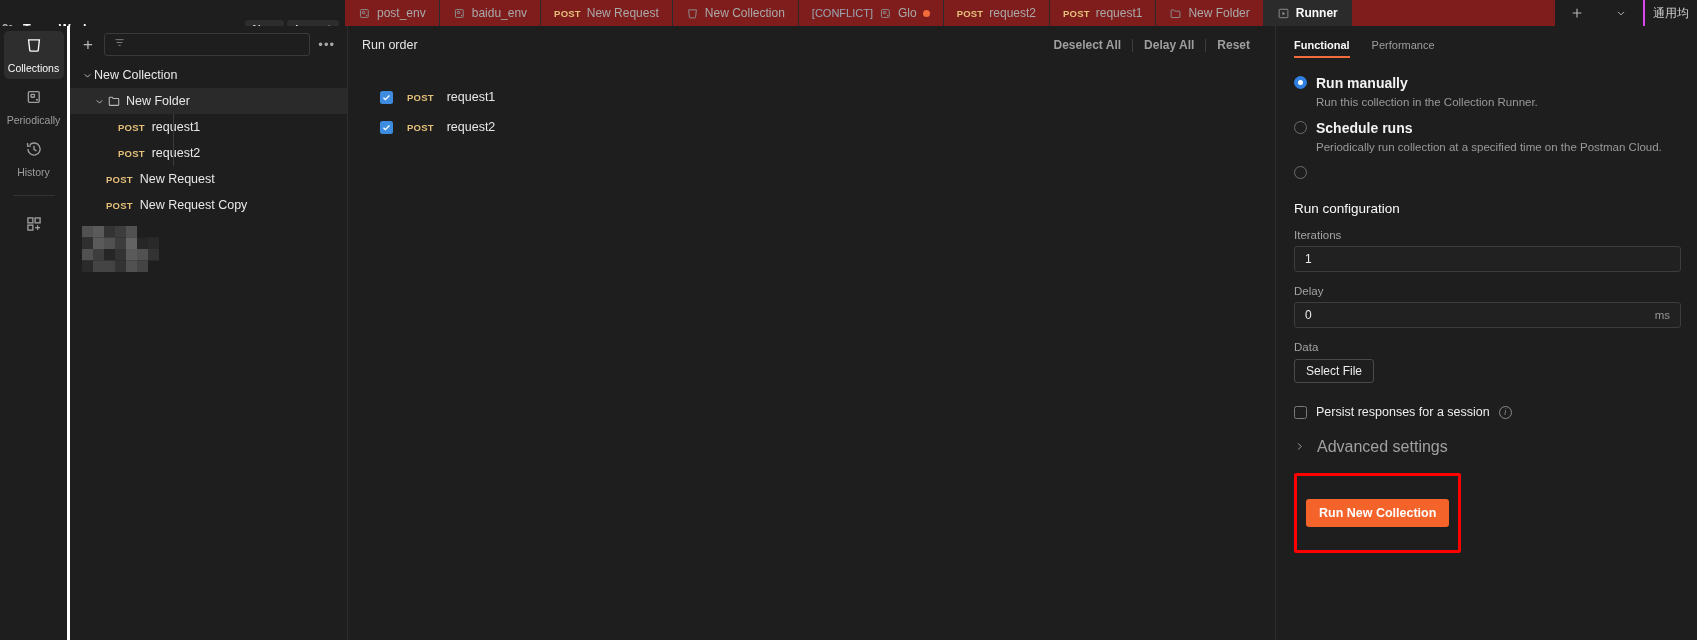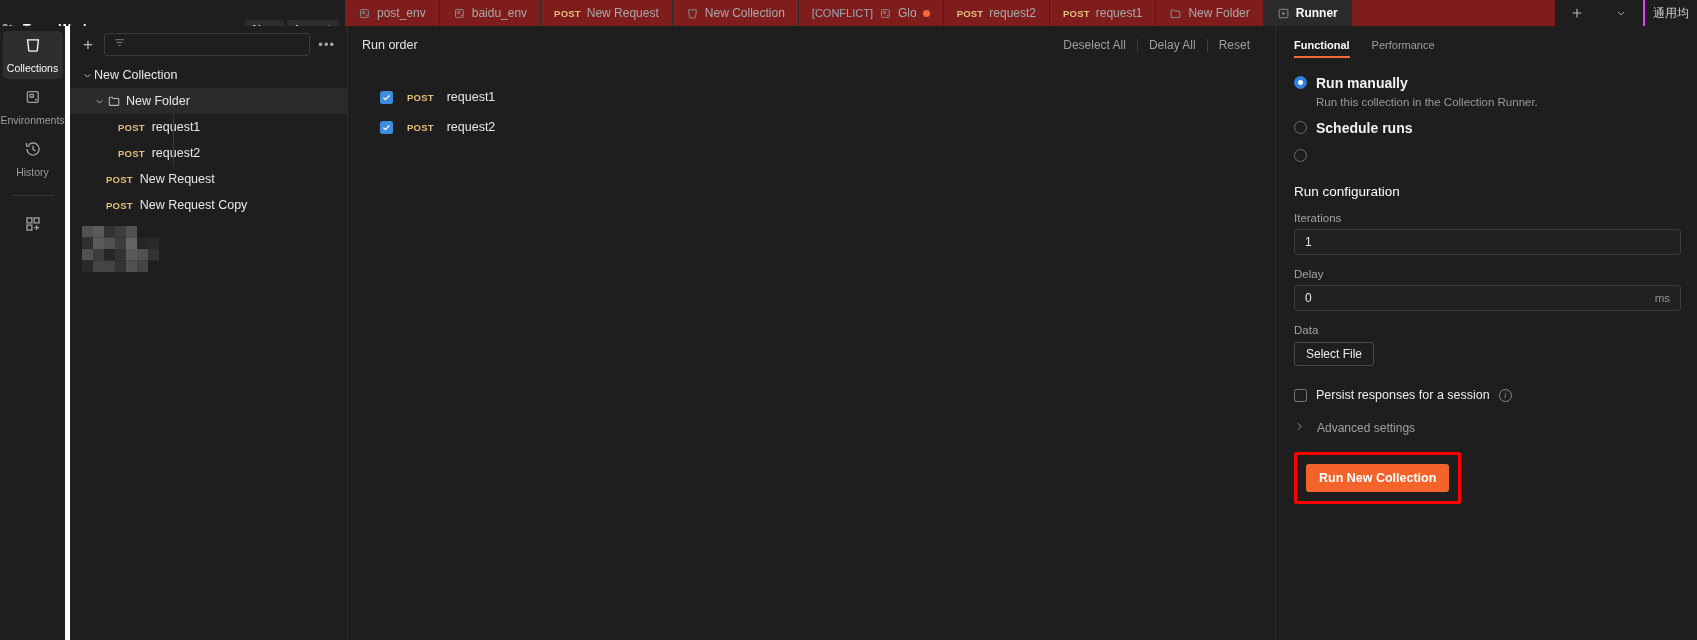--- a/index.html
+++ b/index.html
@@ -32,21 +32,21 @@
   .ticon { width: 13px; height: 13px; color: #8d8d8d; display:flex; align-items:center; flex:0 0 13px;}
   .tab-ctl { display: flex; align-items: center; gap: 0; }
   .tab-ctl .cbtn { width: 44px; display: flex; align-items: center; justify-content: center; color: #b5b5b5; }
   .tab-right { display:flex; align-items:center; padding: 0 8px; border-left: 2px solid #d946ef;
                font-size: 12px; color:#cfcfcf; overflow:hidden; }
 
   
   .body { flex: 1; display: flex; min-height: 0; }
 
   
-  .rail { width: 70px; background: #1e1e1e; border-right: 5px solid #ffffff;
+  .rail { width: 70px; background: #1e1e1e; border-right: 3px solid #ffffff;
           display: flex; flex-direction: column; align-items: center; padding-top: 5px; flex:0 0 70px; }
   .rail-item { width: 60px; height: 48px; border-radius: 5px; display: flex; flex-direction: column;
                align-items: center; justify-content: center; gap: 4px; color: #9d9d9d; margin-bottom: 4px; }
   .rail-item.active { background: #2e2e2e; color: #fafafa; }
   .rail-item .rl { font-size: 10.5px; }
   .rail-sep { width: 42px; height: 1px; background: #333; margin: 8px 0 6px; }
 
   
   .sidebar { width: 278px; background: #1e1e1e; border-right: 1px solid #2c2c2c;
              display: flex; flex-direction: column; flex:0 0 278px; }
@@ -61,21 +61,21 @@
   .trow .chev { width: 14px; display:flex; align-items:center; justify-content:center; color:#bdbdbd; }
   .trow .fico { width: 16px; display:flex; align-items:center; justify-content:center; color:#b7b7b7; margin-right:4px;}
   .trow .meth { font-size: 9.5px; font-weight: bold; color: #e5c07b; margin-right: 7px; letter-spacing:.2px;}
   .guide { position: absolute; left: 103px; top: 0; bottom: 0; width: 1px; background: #3a3a3a; }
   .mosaic { margin: 8px 0 0 12px; width: 78px; height: 46px; }
 
   
   .runorder { flex: 1; background: #1e1e1e; border-right: 1px solid #2c2c2c; min-width: 0; }
   .ro-head { height: 38px; display: flex; align-items: center; padding: 0 14px 0 14px; }
   .ro-title { font-size: 12.5px; color: #e4e4e4; }
-  .ro-acts { margin-left: auto; display: flex; align-items: flex-end; gap: 0; font-size: 12px; color: #9e9e9e; }
+  .ro-acts { margin-left: auto; display: flex; align-items: flex-end; gap: 0; font-size: 12px; color: #9e9e9e; font-weight: bold; }
   .ro-acts span.a { padding: 0 11px; }
   .ro-acts .vsep { width: 1px; height: 13px; background: #3d3d3d; }
   .ro-list { padding-top: 18px; }
   .ro-item { height: 30px; display: flex; align-items: center; padding-left: 32px; gap: 0; }
   .cbx { width: 13px; height: 13px; border-radius: 2.5px; background: #3e8ce0; display: flex;
          align-items: center; justify-content: center; flex:0 0 13px; }
   .ro-item .meth { font-size: 9.5px; font-weight: bold; color: #e5c07b; margin-left: 14px; letter-spacing:.2px;}
   .ro-item .nm { font-size: 12.5px; color: #e8e8e8; margin-left: 13px; }
 
   
@@ -97,23 +97,23 @@
   .fld { height: 26px; border: 1px solid #3d3d3d; border-radius: 3px; margin-top: 5px;
          display: flex; align-items: center; padding: 0 10px; font-size: 12px; color: #ededed; background:#212121;}
   .fld .suffix { margin-left: auto; color: #949494; font-size: 11.5px; }
   .selfile { display: inline-flex; align-items: center; height: 24px; padding: 0 11px; margin-top: 6px;
              border: 1px solid #4a4a4a; border-radius: 3px; font-size: 12px; color: #ededed; }
   .persist { display: flex; align-items: center; gap: 9px; margin-top: 22px; }
   .cbx-o { width: 13px; height: 13px; border: 1.5px solid #7a7a7a; border-radius: 2.5px; flex:0 0 13px;}
   .persist .pl { font-size: 12.5px; color: #ededed; }
   .info-i { width: 13px; height: 13px; border-radius: 50%; border: 1px solid #8a8a8a; color: #8a8a8a;
             font-size: 9px; display: flex; align-items: center; justify-content: center; font-style: italic; }
-  .adv { display: flex; align-items: center; gap: 12px; margin-top: 19px; color: #a0a0a0; font-size: 12px; }
+  .adv { display: flex; align-items: center; gap: 12px; margin-top: 19px; color: #a0a0a0; font-size: 16px; }
   .run-wrap { margin-top: 17px; border: 3px solid #ff0000; border-radius: 2px;
-              display: inline-block; padding: 9px 9px; }
+              display: inline-block; padding: 23px 9px; }
   .run-btn { background: #f4632a; color: #ffffff; font-size: 12.5px; font-weight: bold;
              border-radius: 3px; padding: 7px 13px; }
 </style>
 </head>
 <body>
 
 <div class="app">
 
   <div class="topbar">
 
@@ -228,21 +228,21 @@
               <path d="M3.2 3.5h9.6l-1 9a1 1 0 0 1-1 .9H5.2a1 1 0 0 1-1-.9z"></path>
             </svg></span>
           <span class="rl">Collections</span>
         </div>
         <div class="rail-item">
           <span><svg viewBox="0 0 16 16" width="18" height="18" fill="none" stroke="currentColor" stroke-width="1.2">
               <rect x="3" y="3.2" width="9.6" height="9.6" rx="1"></rect>
               <rect x="5.4" y="5.6" width="3" height="2.6" rx=".4"></rect>
               <circle cx="10.6" cy="10.4" r=".9" fill="currentColor" stroke="none"></circle>
             </svg></span>
-          <span class="rl">Environments</span>
+          <span class="rl">Periodically</span>
         </div>
         <div class="rail-item">
           <span><svg viewBox="0 0 16 16" width="18" height="18" fill="none" stroke="currentColor" stroke-width="1.2">
               <path d="M2.6 8a5.4 5.4 0 1 0 1.6-3.8"></path>
               <path d="M2.3 2.6v2.9h2.9"></path>
               <path d="M8 5.2V8.3l2.2 1.3"></path>
             </svg></span>
           <span class="rl">History</span>
         </div>
         <div class="rail-sep"></div>
@@ -391,21 +391,21 @@
           </div>
         </div>
 
       <div id="opts">
           <div class="opt">
             <span class="radio on"></span>
             <span><span class="opt-l">Run manually</span><div class="opt-d">Run this collection in the Collection Runner.</div></span>
           </div>
           <div class="opt">
             <span class="radio"></span>
-            <span><span class="opt-l">Schedule runs</span></span>
+            <span><span class="opt-l">Schedule runs</span><div class="opt-d">Periodically run collection at a specified time on the Postman Cloud.</div></span>
           </div>
           <div class="opt">
             <span class="radio"></span>
           </div>
         </div>
 
       <div class="h-cfg">Run configuration</div>
 
       <div class="fld-l">Iterations</div>
       <div class="fld">

